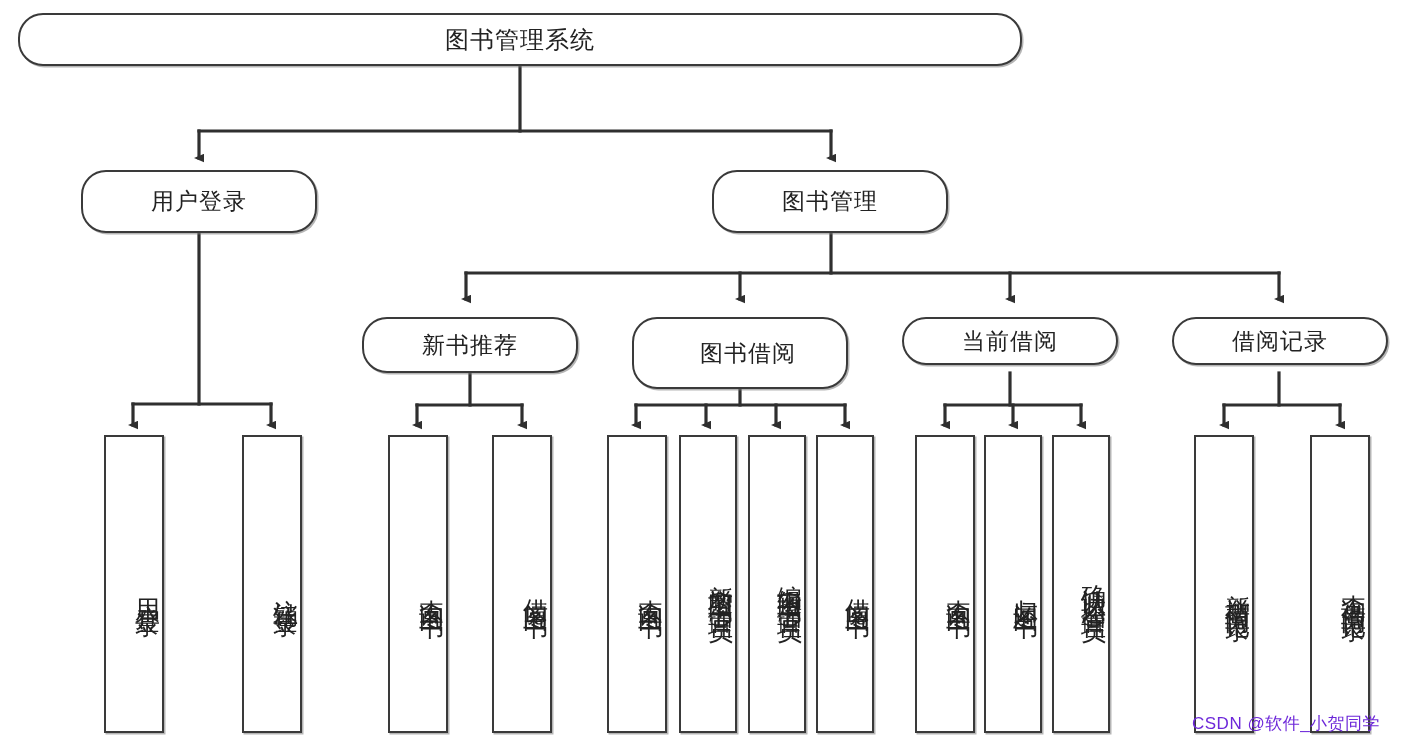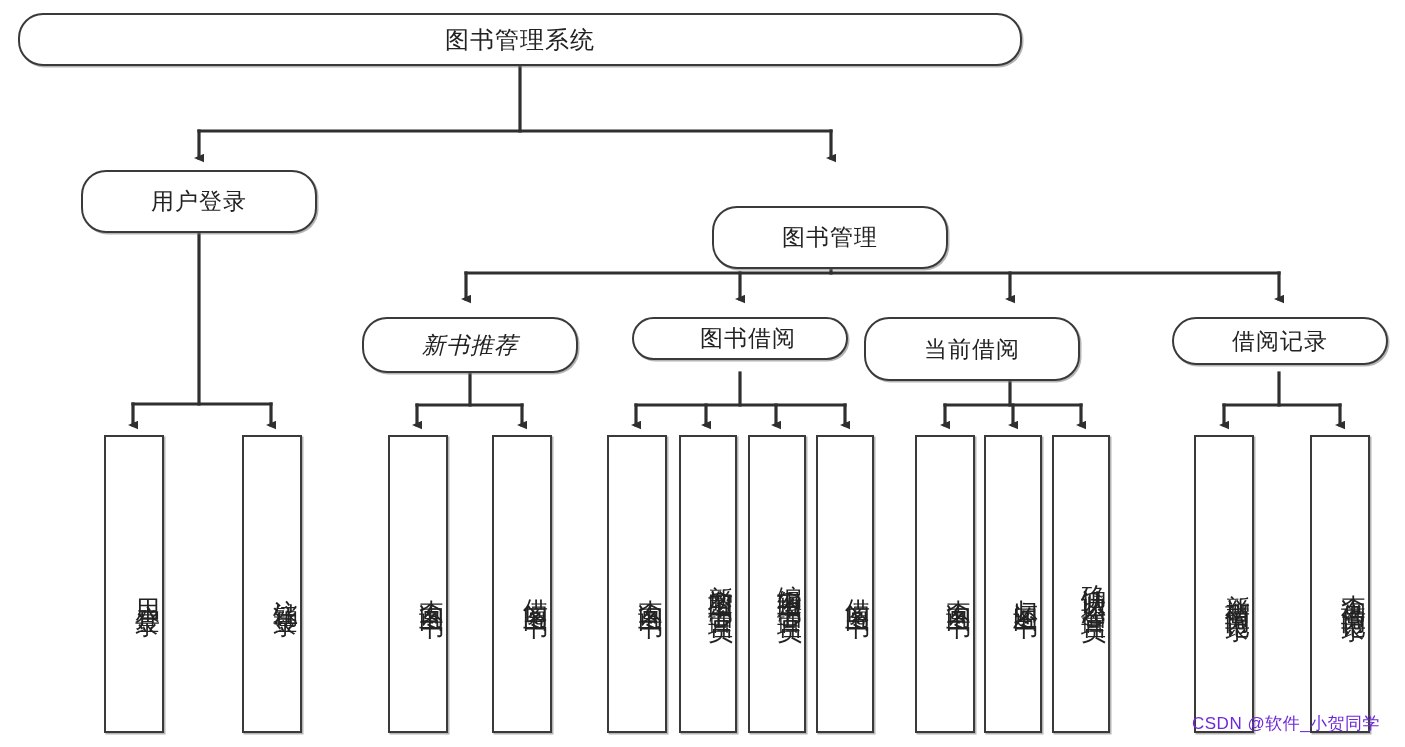--- a/index.html
+++ b/index.html
@@ -117,25 +117,25 @@
       <path d="M1279,373 L1279,405"></path>
       <path d="M1224,405 L1340,405"></path>
       <path d="M1224,405 L1224,425" marker-end="url(#arrow)"></path>
       <path d="M1340,405 L1340,425" marker-end="url(#arrow)"></path>
     </g>
   </svg>
 
   <div class="node node-h node-root" style="left:18px; top:13px; width:1004px; height:53px;">图书管理系统</div>
 
   <div class="node node-h" style="left:81px; top:170px; width:236px; height:63px;">用户登录</div>
-  <div class="node node-h" style="left:712px; top:170px; width:236px; height:63px;margin-top:36px;">图书管理</div>
+  <div class="node node-h" style="left:712px; top:170px; width:236px; height:63px;">图书管理</div>
 
-  <div class="node node-h" style="left:362px; top:317px; width:216px; height:56px;font-style:italic;">新书推荐</div>
-  <div class="node node-h" style="left:632px; top:317px; width:216px; height:43px;padding-left:16px;">图书借阅</div>
-  <div class="node node-h" style="left:864px; top:317px; width:216px; height:64px;">当前借阅</div>
+  <div class="node node-h" style="left:362px; top:317px; width:216px; height:56px;">新书推荐</div>
+  <div class="node node-h" style="left:632px; top:317px; width:216px; height:72px;padding-left:16px;">图书借阅</div>
+  <div class="node node-h" style="left:902px; top:317px; width:216px; height:48px;">当前借阅</div>
   <div class="node node-h" style="left:1172px; top:317px; width:216px; height:48px;">借阅记录</div>
 
   <div class="node node-v" style="left:104px; top:435px; width:60px; height:298px;">用户登录</div>
   <div class="node node-v" style="left:242px; top:435px; width:60px; height:298px;">注销登录</div>
 
   <div class="node node-v" style="left:388px; top:435px; width:60px; height:298px;">查询图书</div>
   <div class="node node-v" style="left:492px; top:435px; width:60px; height:298px;">借阅图书</div>
 
   <div class="node node-v" style="left:607px; top:435px; width:60px; height:298px;">查询图书</div>
   <div class="node node-v tall" style="left:679px; top:435px; width:58px; height:298px;">新增图书（管理员）</div>

